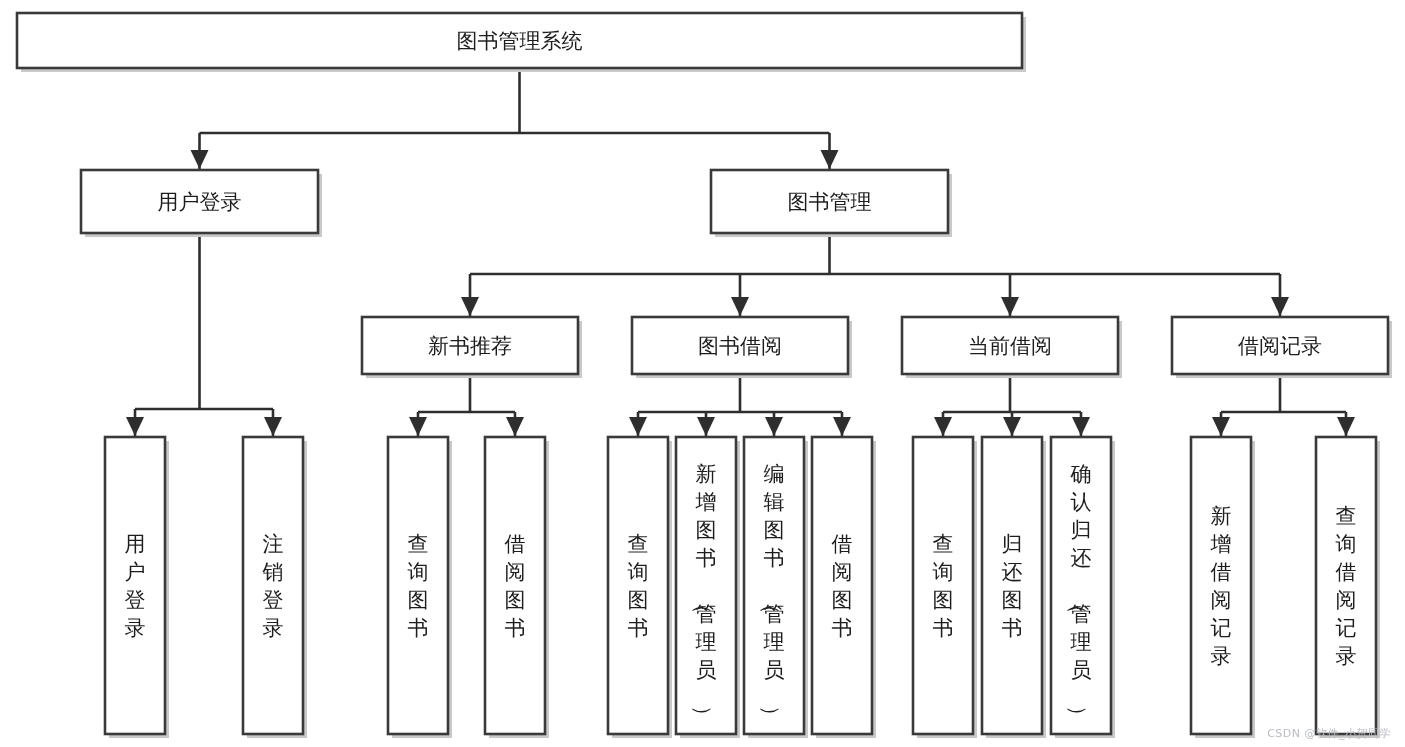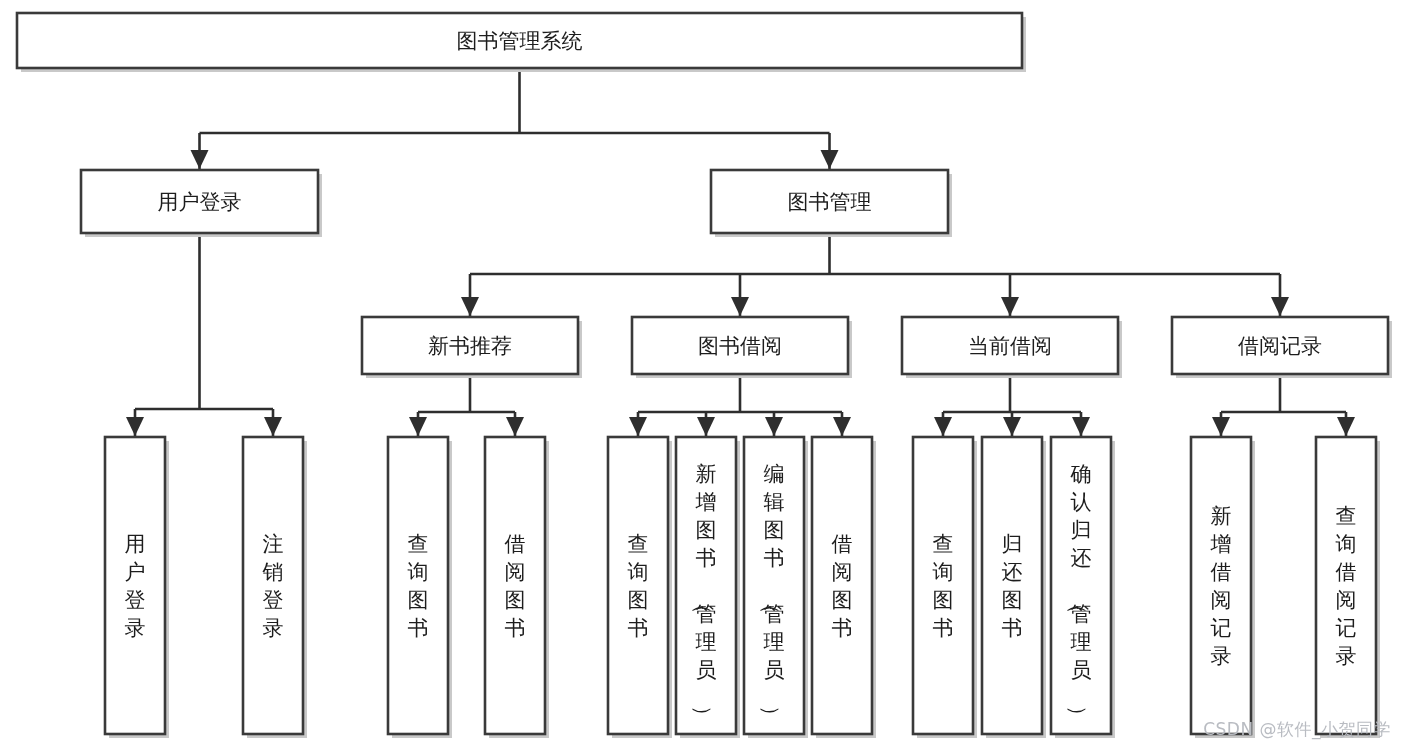--- a/index.html
+++ b/index.html
@@ -56,21 +56,21 @@
     font-family: "DejaVu Sans", "Liberation Sans", sans-serif;
     font-size: 21px;
     fill: #1d1d1d;
     text-anchor: middle;
   }
   .watermark {
     position: absolute;
     right: 14px;
     bottom: 6px;
     font-family: "DejaVu Sans", "Liberation Sans", sans-serif;
-    font-size: 17px;
+    font-size: 11px;
     color: #b9bcc2;
     letter-spacing: 0.5px;
     white-space: nowrap;
     user-select: none;
   }
 </style>
 </head>
 <body>
 
 <div id="diagram-root">

